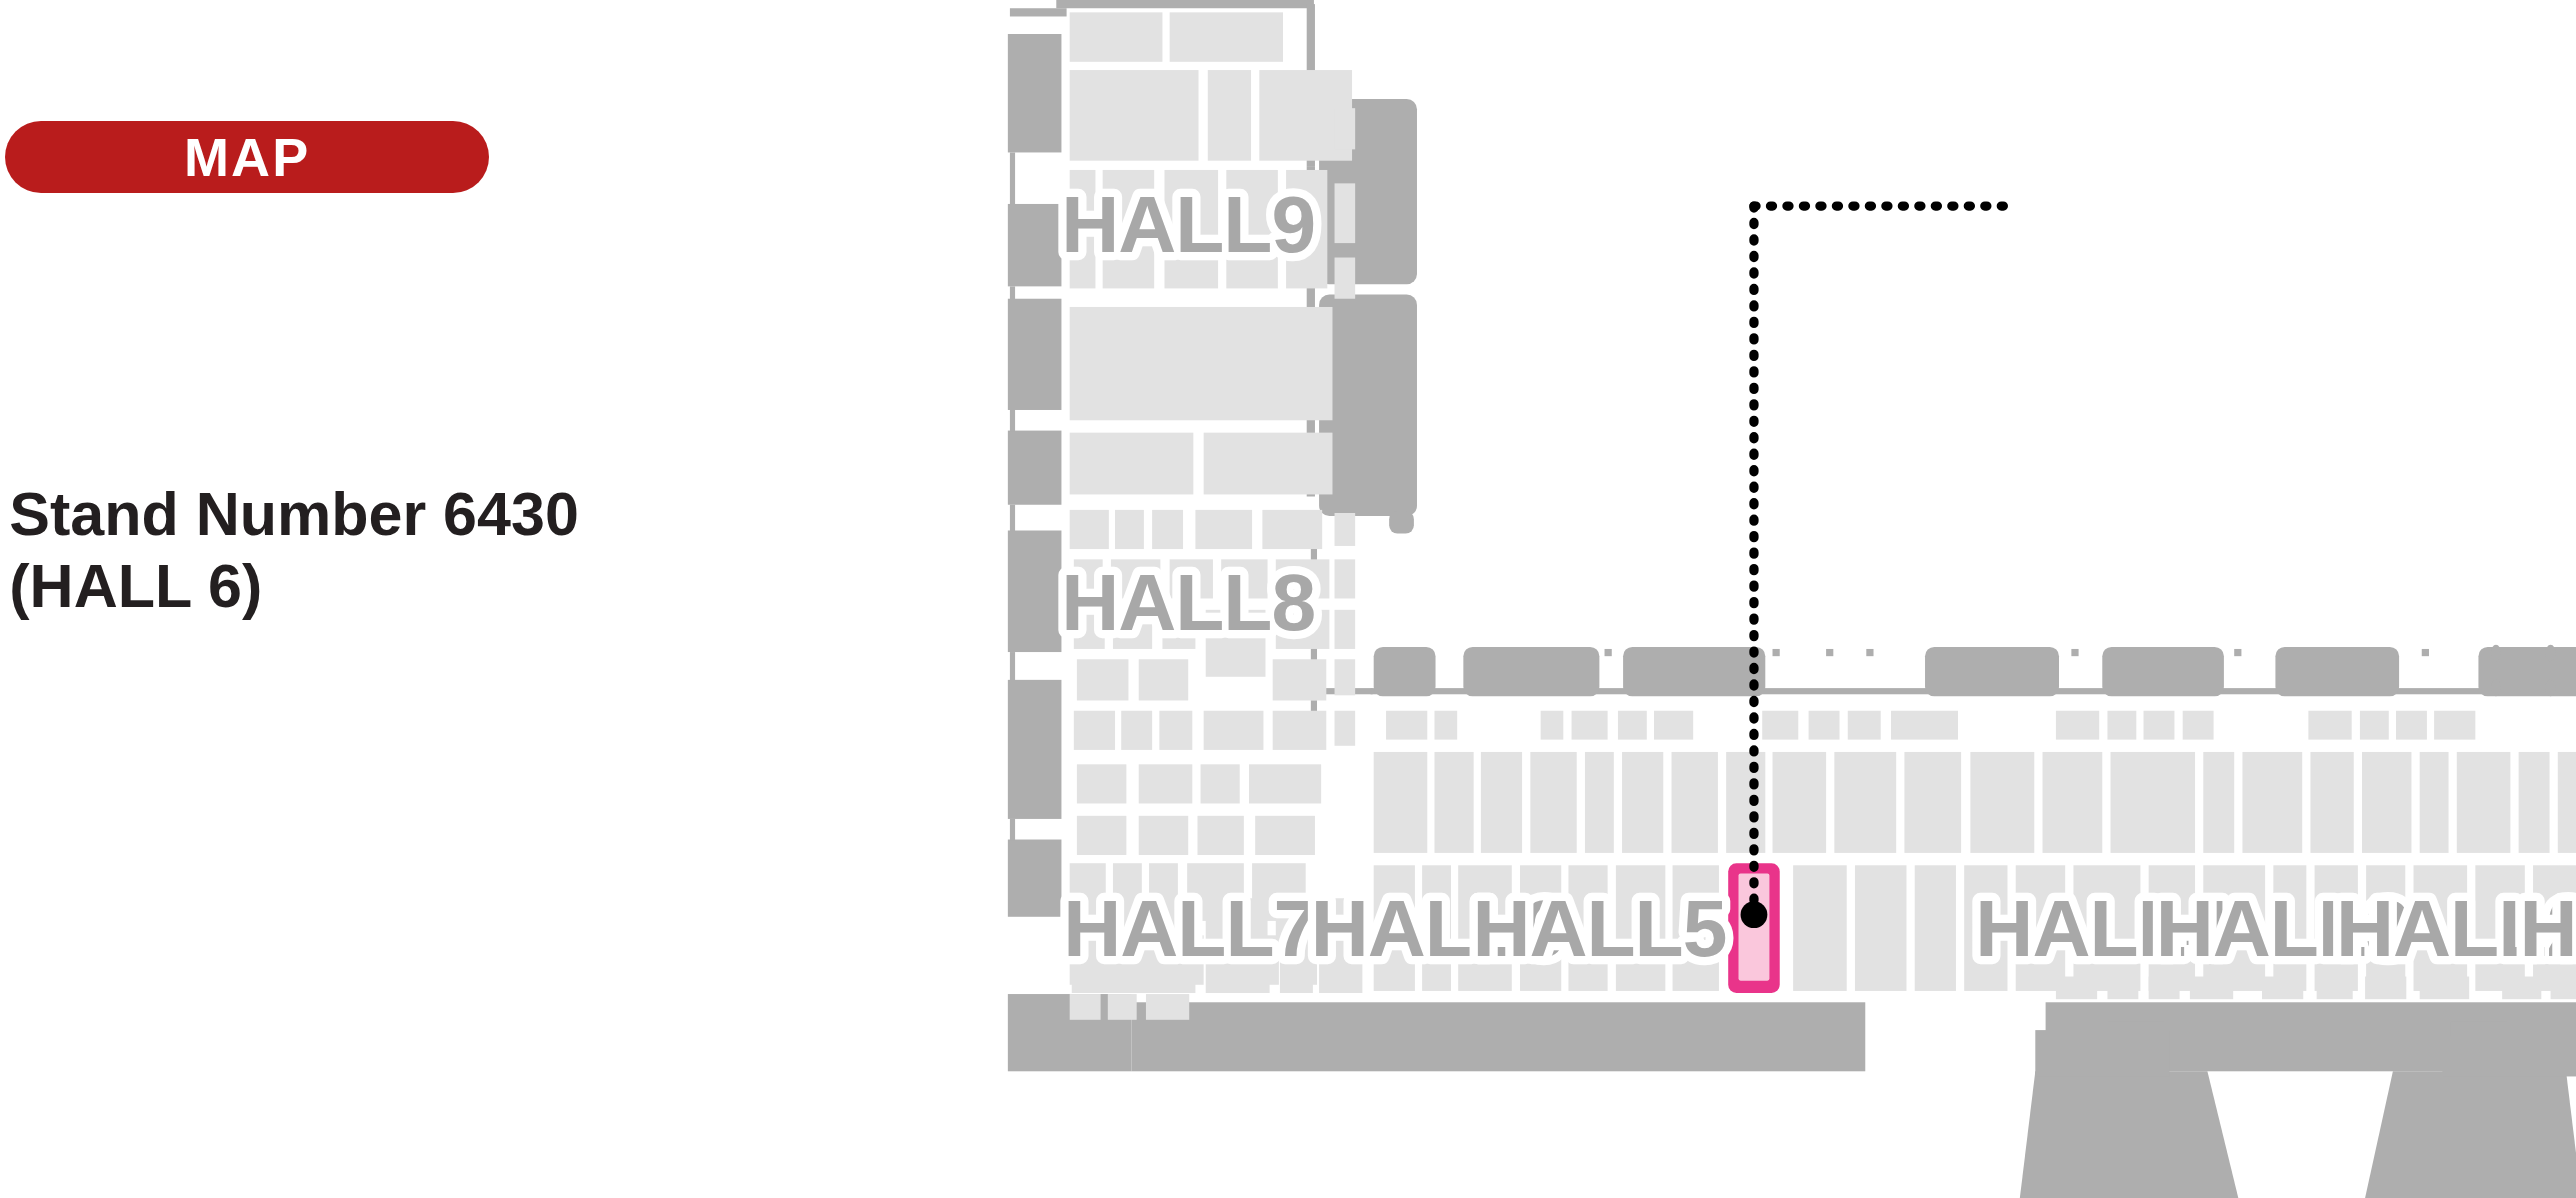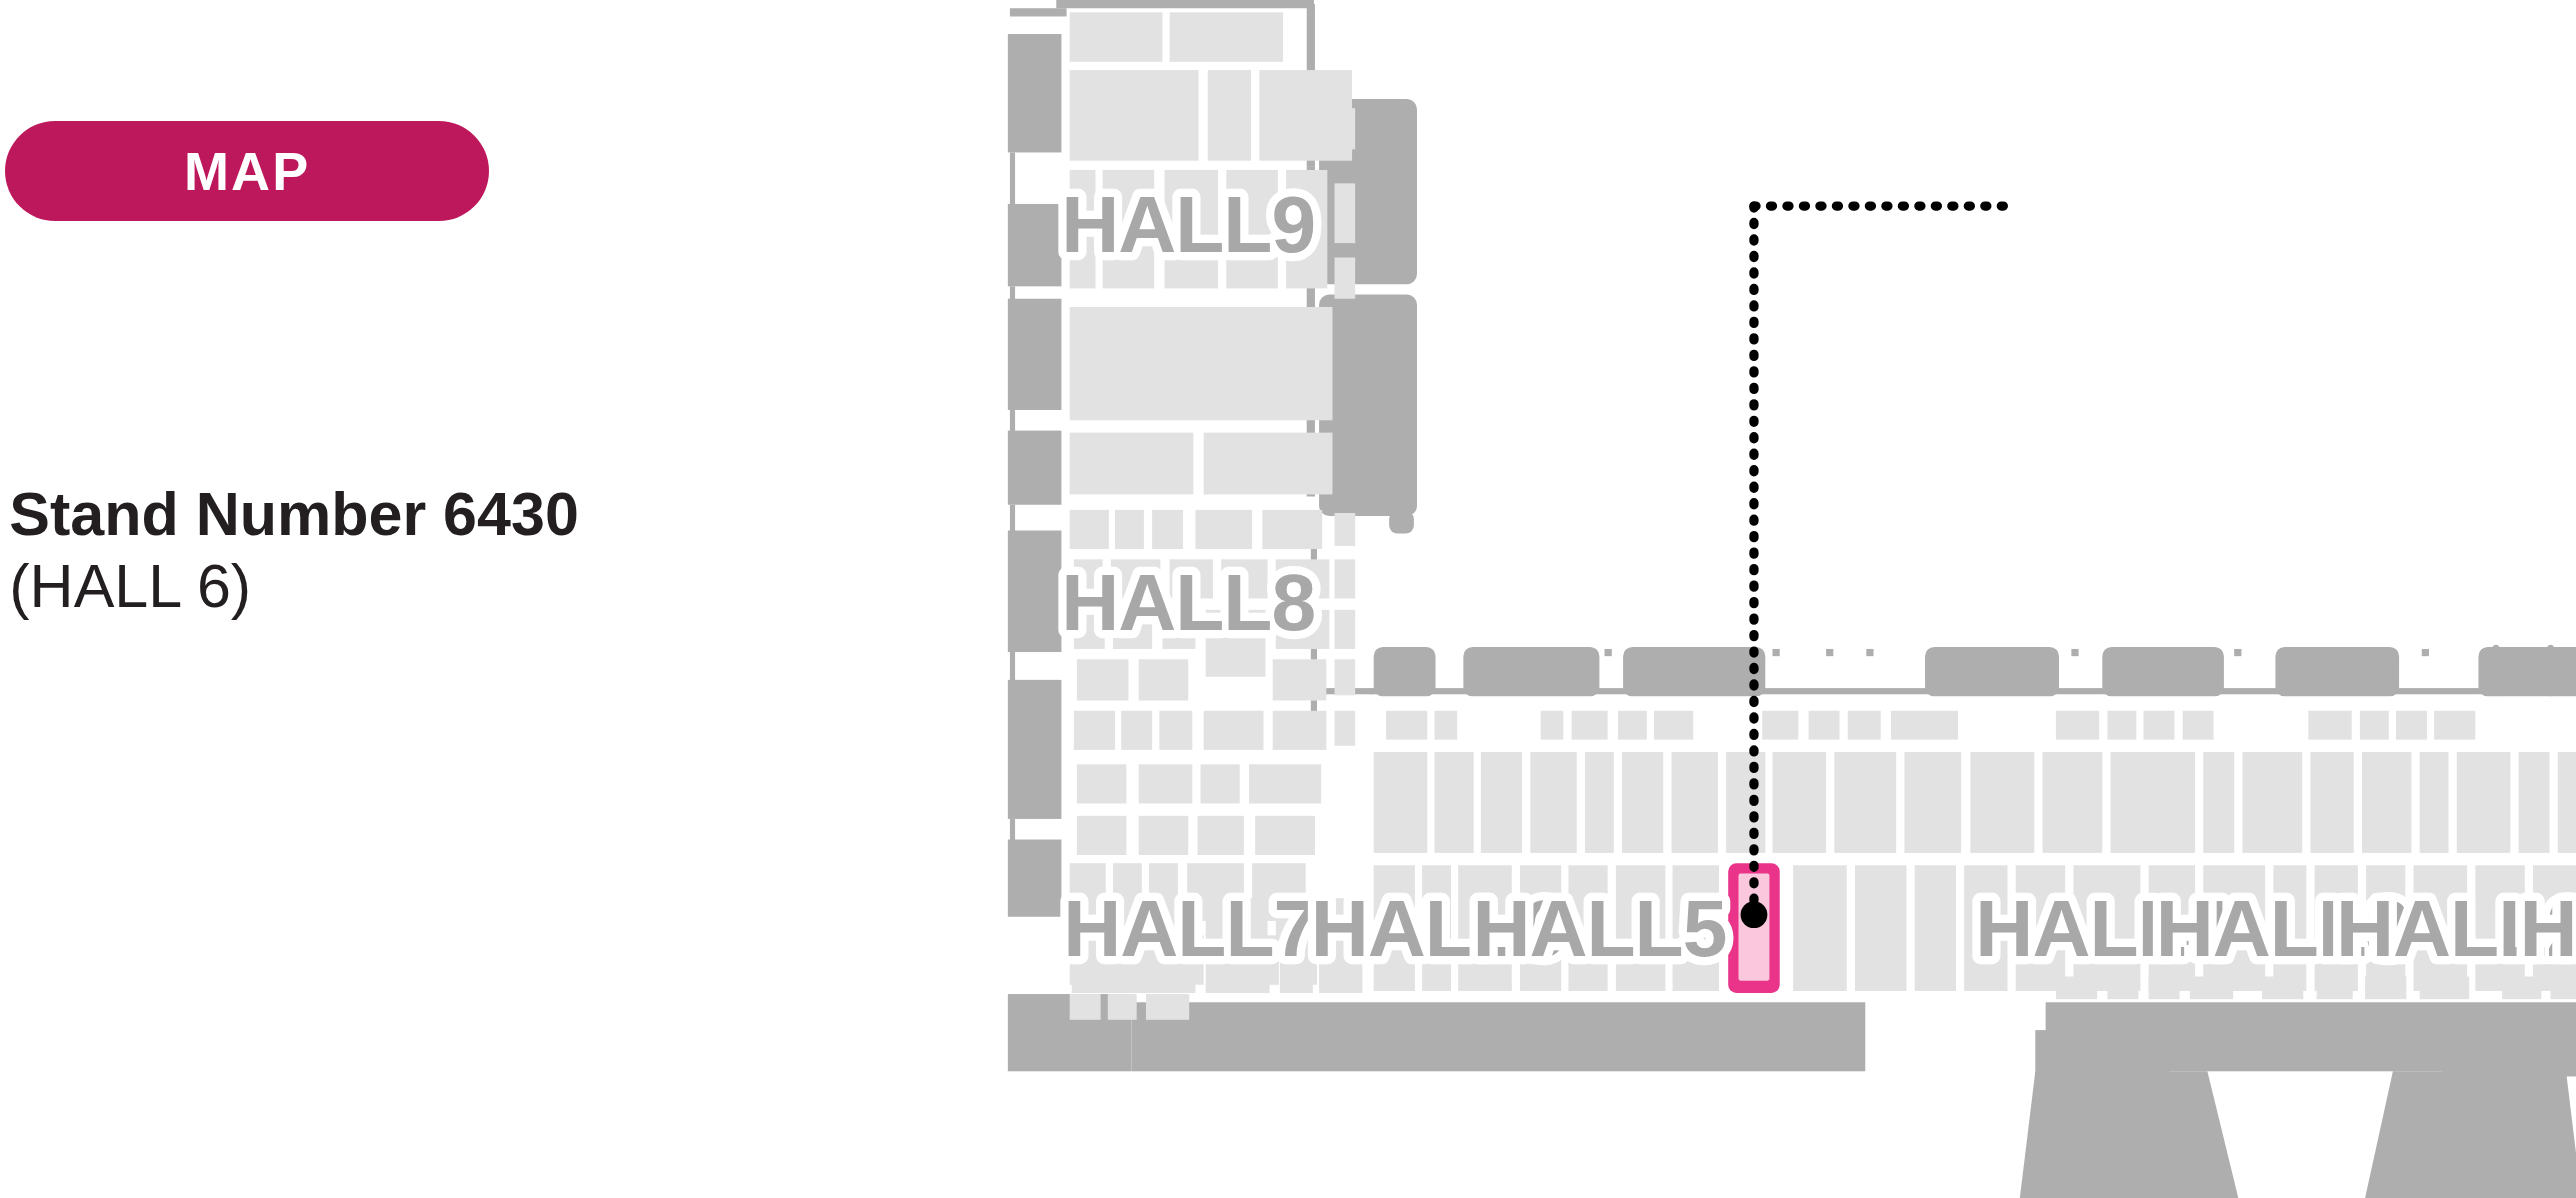--- a/index.html
+++ b/index.html
@@ -4,22 +4,22 @@
 <style>
   html,body{margin:0;padding:0;background:#fff;}
   body{
     width:3071px;height:1198px;position:relative;overflow:hidden;
     font-family:"Liberation Sans", sans-serif;
     -webkit-font-smoothing:antialiased;
   }
   
   #left-panel{position:absolute;left:0;top:0;width:979px;height:1198px;}
   #map-badge{
-    position:absolute;left:5.2px;top:121px;width:484px;height:100px;
-    border-radius:52px;background:#be185d;
+    position:absolute;left:5.2px;top:121px;width:484px;height:72px;
+    border-radius:52px;background:#b91c1c;
     display:flex;align-items:center;justify-content:center;
   }
   #map-badge-label{
     color:#ffffff;font-size:54px;font-weight:700;letter-spacing:2.1px;line-height:1;
   }
   #panel-title{
     position:absolute;left:9.3px;top:337px;width:927px;
     font-size:85px;font-weight:700;line-height:1.05;white-space:nowrap;
   }
   #panel-title .grad{
@@ -27,21 +27,21 @@
     -webkit-background-clip:text;background-clip:text;
     color:transparent;-webkit-text-fill-color:transparent;
   }
   #panel-title .solid{color:#D11A22;}
   #panel-stand{
     position:absolute;left:9.3px;top:484px;width:927px;
     font-size:61px;font-weight:700;color:#231f20;line-height:1.0;white-space:nowrap;
   }
   #panel-hall{
     position:absolute;left:9.3px;top:556px;width:927px;
-    font-size:61px;font-weight:400;color:#231f20;line-height:1.0;white-space:nowrap;
+    font-size:61px;font-weight:700;color:#231f20;line-height:1.0;white-space:nowrap;
   }
   
   #map-area{position:absolute;left:979px;top:0;width:2092px;height:1198px;}
   #map-svg{position:absolute;left:0;top:0;width:2092px;height:1198px;display:block;}
   .hall-label{
     font-family:"Liberation Sans", sans-serif;
     font-size:78px;font-weight:700;fill:#A8A8A8;
     stroke:#ffffff;stroke-width:16px;paint-order:stroke fill;
     stroke-linejoin:round;letter-spacing:-1px;
   }

